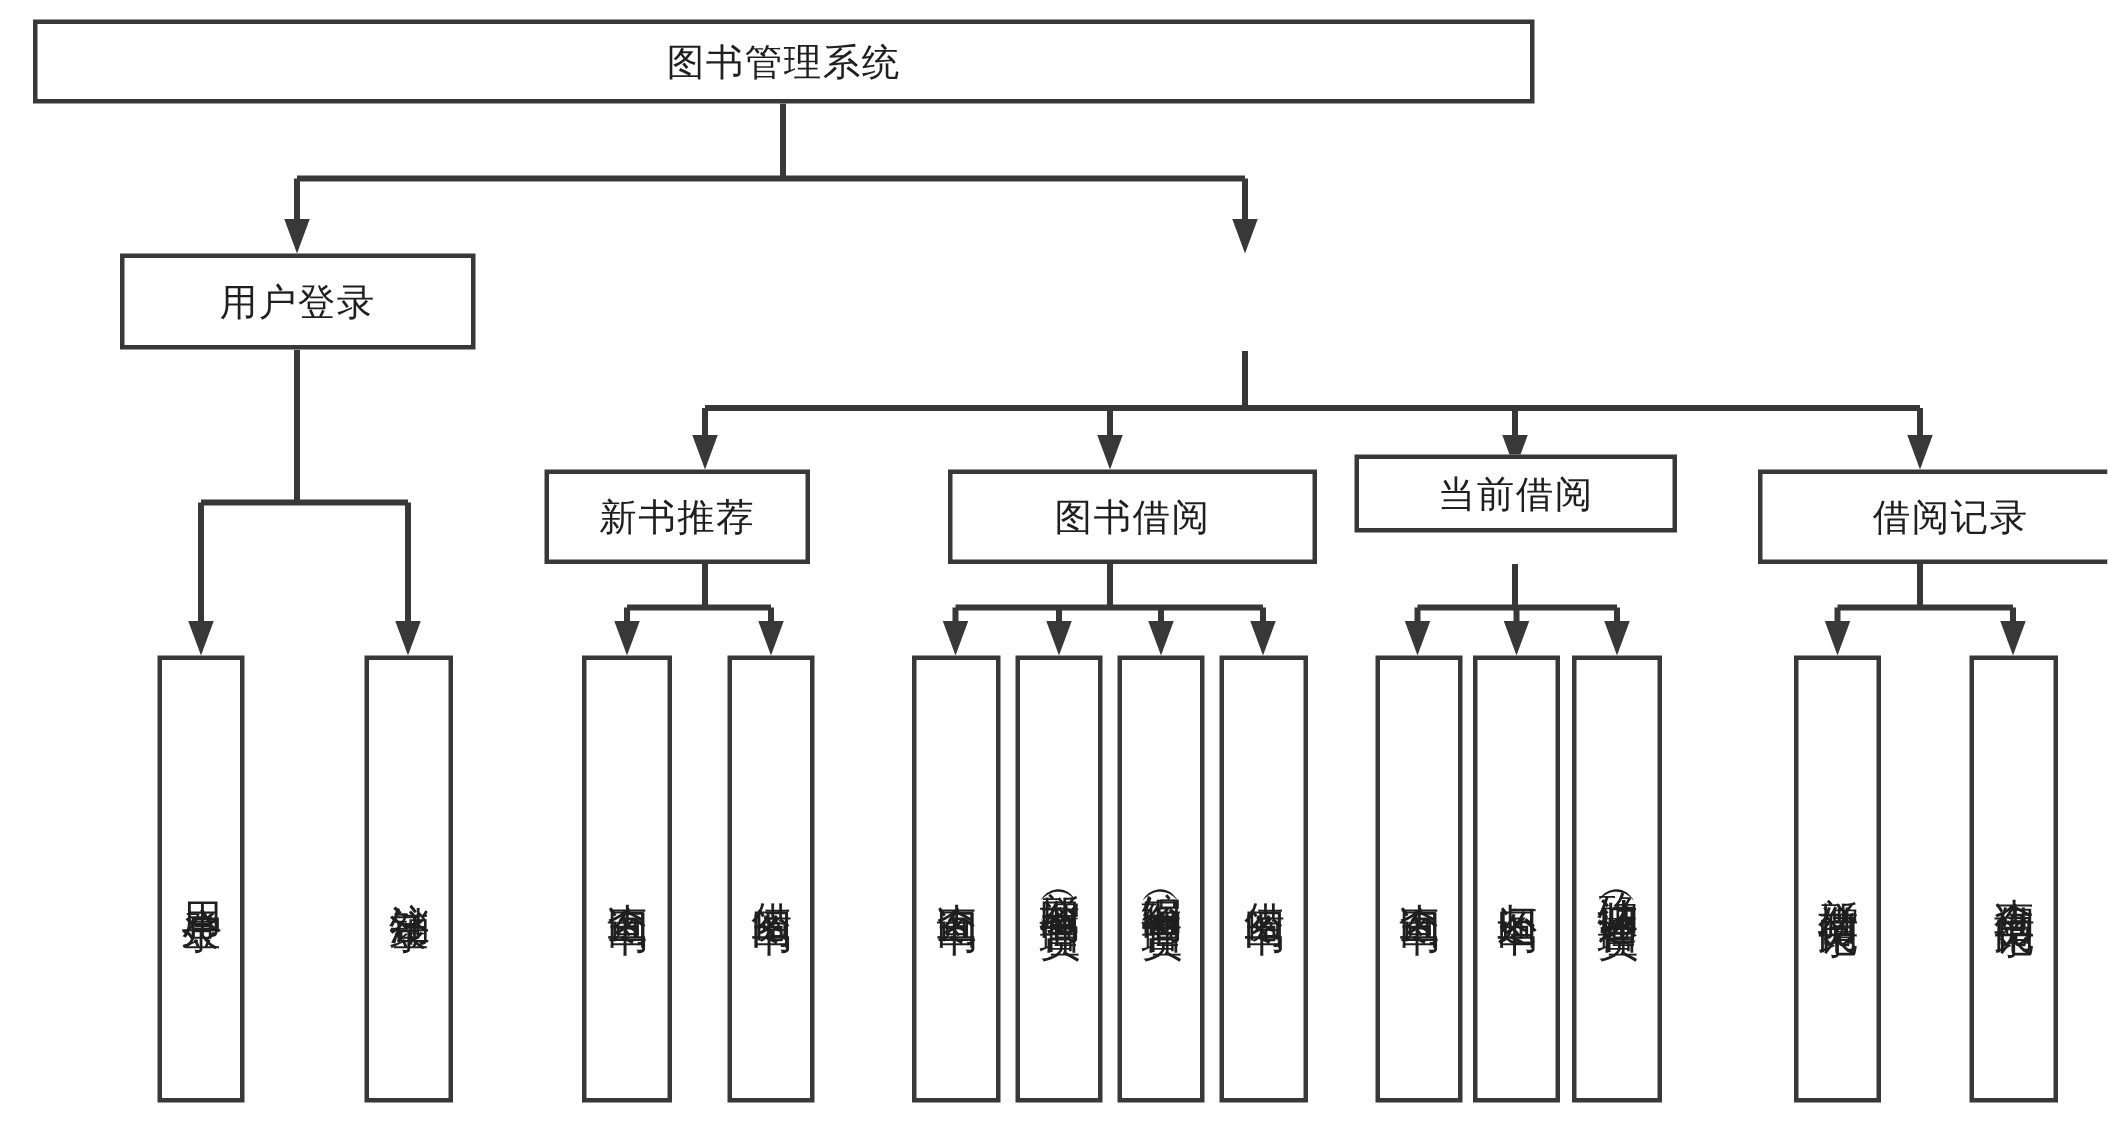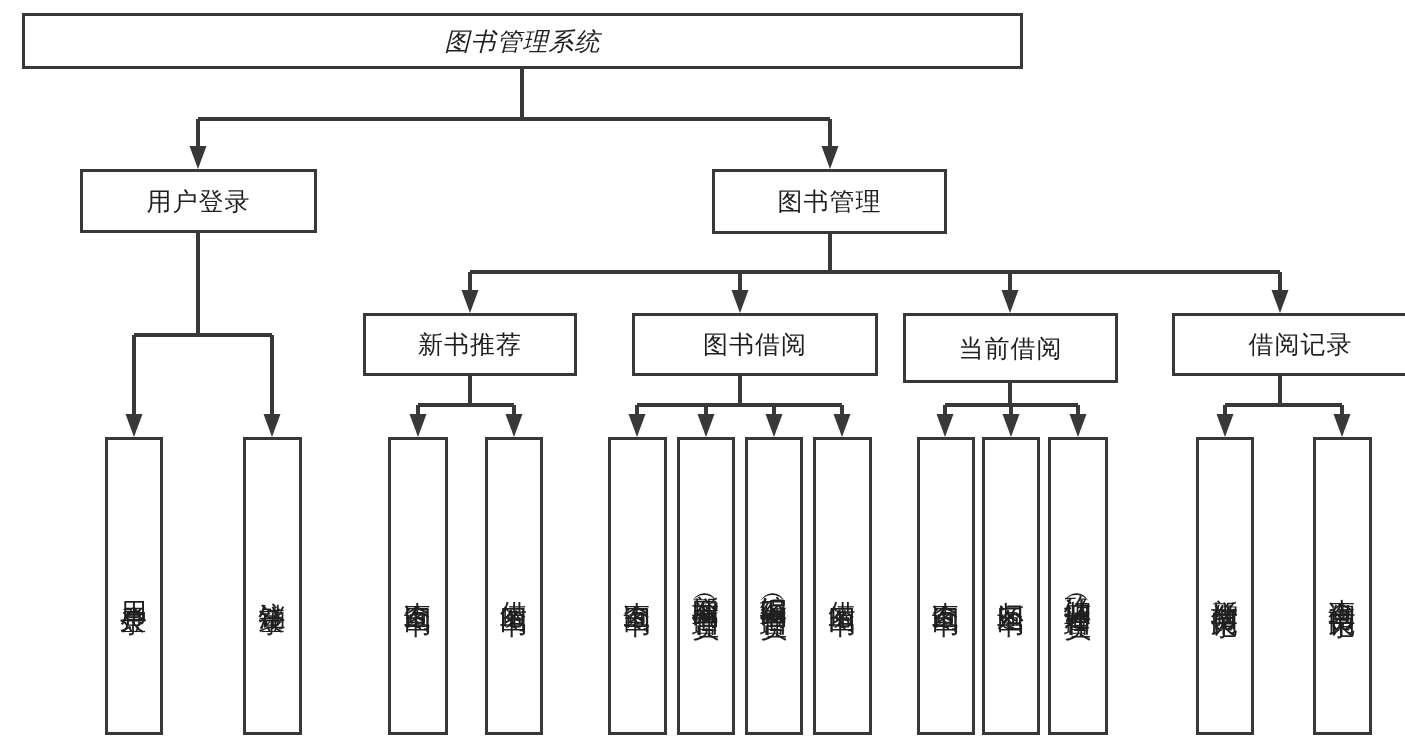--- a/index.html
+++ b/index.html
@@ -82,38 +82,35 @@
       <polygon points="774,437 765.5,414 782.5,414"></polygon>
       <polygon points="842,437 833.5,414 850.5,414"></polygon>
       <polygon points="945,437 936.5,414 953.5,414"></polygon>
       <polygon points="1011,437 1002.5,414 1019.5,414"></polygon>
       <polygon points="1078,437 1069.5,414 1086.5,414"></polygon>
       <polygon points="1225,437 1216.5,414 1233.5,414"></polygon>
       <polygon points="1342,437 1333.5,414 1350.5,414"></polygon>
     </g>
   </svg>
 
-  <div class="box" style="left:22px; top:13px; width:1001px; height:56px;font-style:italic;">
+  <div class="box" style="left:22px; top:13px; width:1001px; height:56px;">
     <span class="h-label">图书管理系统</span>
   </div>
 
   <div class="box" style="left:80px; top:169px; width:237px; height:64px;">
     <span class="h-label">用户登录</span>
   </div>
-  <div class="box" style="left:712px; top:169px; width:235px; height:65px;">
-    <span class="h-label">图书管理</span>
-  </div>
 
-  <div class="box" style="left:363px; top:313px; width:214px; height:63px;">
+  <div class="box" style="left:363px; top:313px; width:177px; height:63px;">
     <span class="h-label">新书推荐</span>
   </div>
   <div class="box" style="left:632px; top:313px; width:246px; height:63px;font-family:Liberation Serif, serif;">
     <span class="h-label">图书借阅</span>
   </div>
-  <div class="box" style="left:903px; top:313px; width:215px; height:70px;font-family:Liberation Mono, monospace;">
+  <div class="box" style="left:903px; top:303px; width:215px; height:52px;font-family:Liberation Mono, monospace;">
     <span class="h-label">当前借阅</span>
   </div>
   <div class="box" style="left:1172px; top:313px; width:257px; height:63px;">
     <span class="h-label">借阅记录</span>
   </div>
 
   <div class="box" style="left:105px; top:437px; width:58px; height:298px;">
     <span class="v-label">用户登录</span>
   </div>
   <div class="box" style="left:243px; top:437px; width:59px; height:298px;">

